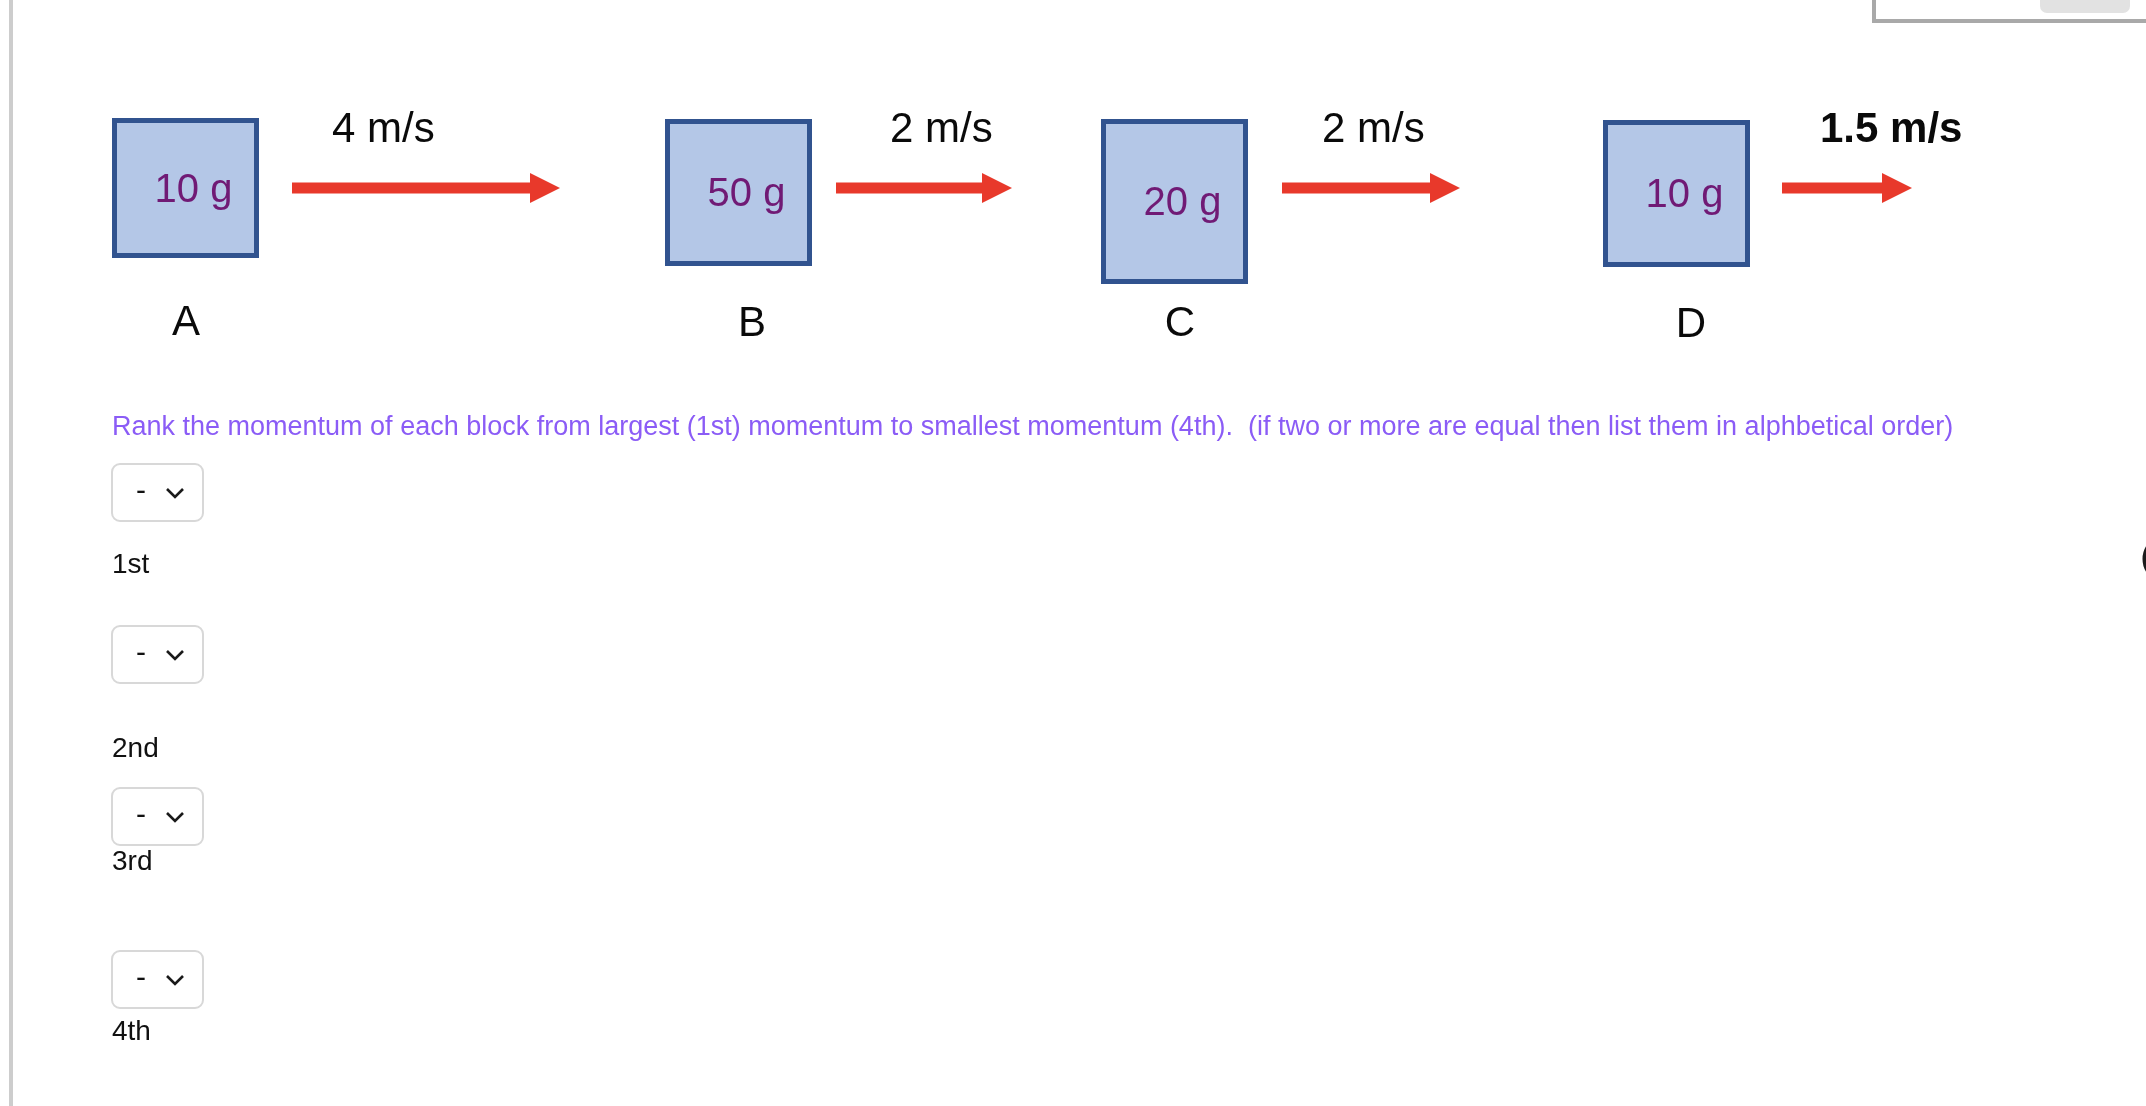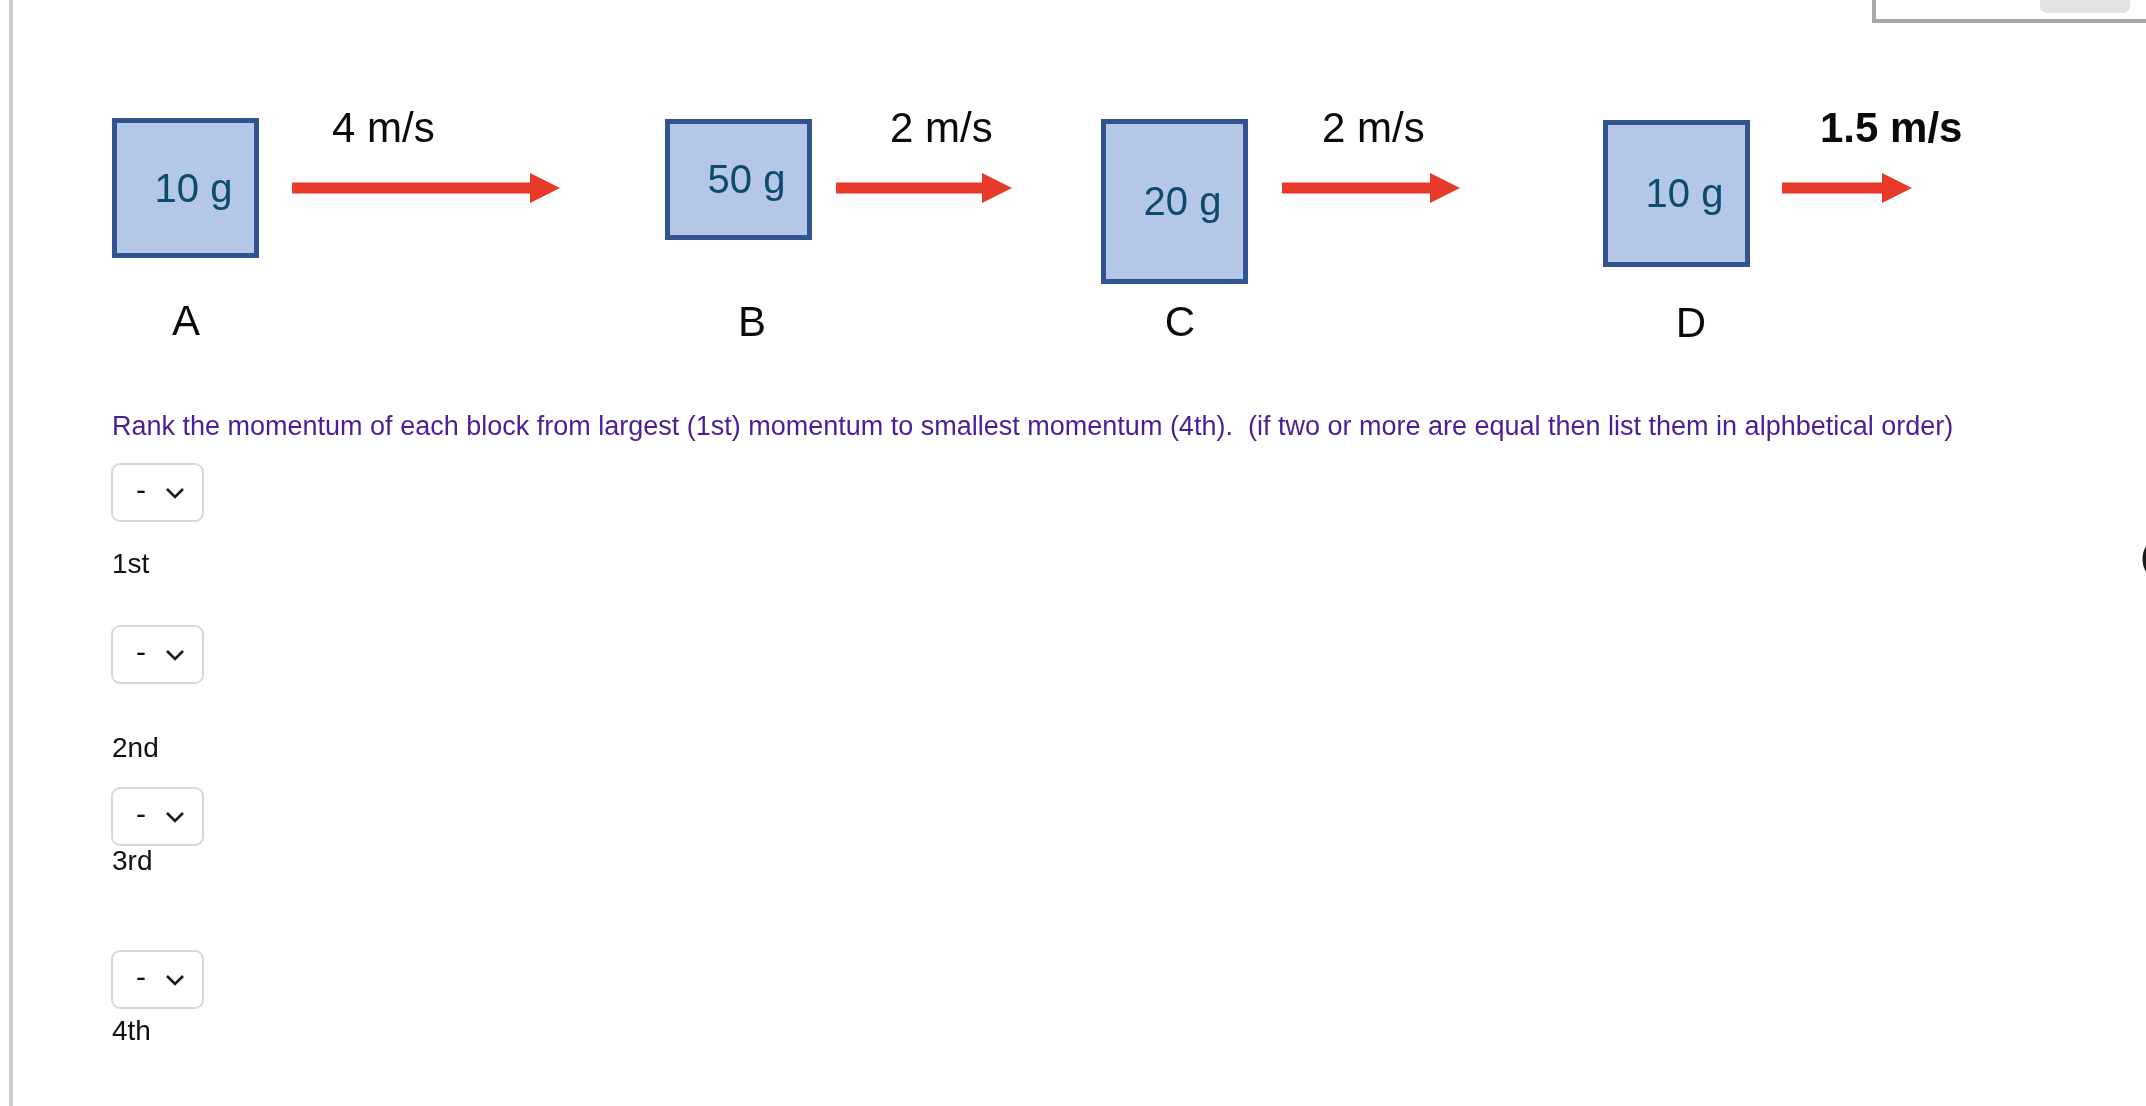--- a/index.html
+++ b/index.html
@@ -13,28 +13,28 @@
   .left-rail{left:9px;top:0;width:4px;height:1106px;background:#cdcdcd;}
   .tr-vline{left:1872px;top:0;width:4px;height:22px;background:#a9a9a9;}
   .tr-hline{left:1872px;top:19px;width:274px;height:4px;background:#a9a9a9;}
   .tr-pill{left:2040px;top:0;width:90px;height:13px;background:#e2e2e2;border-radius:0 0 7px 7px;}
 
   
   .block{
     width:147px;background:#b4c7e7;border:5px solid #31538f;box-sizing:border-box;
     display:flex;align-items:center;justify-content:center;
   }
-  .mass{font-size:40px;color:#0c4a6e;padding-left:16px;white-space:nowrap;}
+  .mass{font-size:40px;color:#701a75;padding-left:16px;white-space:nowrap;}
   .letter{width:90px;text-align:center;font-size:42px;color:#0a0a0a;}
   .speed{font-size:42px;color:#0a0a0a;white-space:nowrap;line-height:48px;}
   .arrow-svg{display:block;}
 
   
   .question{
-    left:112px;top:410px;width:1995px;font-size:27px;color:#4c1d95;
+    left:112px;top:410px;width:1995px;font-size:27px;color:#8b5cf6;
     white-space:pre-wrap;line-height:32px;
   }
   .dd{
     left:111px;width:93px;height:59px;background:#fff;border:2px solid #d8d8d8;
     border-radius:9px;box-sizing:border-box;display:flex;align-items:center;
     justify-content:space-between;padding:0 17px 0 23px;cursor:pointer;
   }
   .dd-value{font-size:30px;color:#111;line-height:30px;transform:translateY(-3px);}
   .ord{left:112px;font-size:28px;color:#111;}
 
@@ -51,21 +51,21 @@
 <div class="abs block" style="left:112px;top:118px;height:140px;">
   <span class="mass">10 g</span>
 </div>
 <div class="abs speed" style="left:332px;top:104px;">4 m/s</div>
 <svg class="abs arrow-svg" style="left:292px;top:168px;" width="268" height="40" viewBox="0 0 268 40">
   <rect x="0" y="14.5" width="242" height="11" fill="#e8392b"></rect>
   <polygon points="238,5 268,20 238,35" fill="#e8392b"></polygon>
 </svg>
 <div class="abs letter" style="left:141px;top:297px;">A</div>
 
-<div class="abs block" style="left:665px;top:119px;height:121px;">
+<div class="abs block" style="left:665px;top:119px;height:147px;">
   <span class="mass">50 g</span>
 </div>
 <div class="abs speed" style="left:890px;top:104px;">2 m/s</div>
 <svg class="abs arrow-svg" style="left:836px;top:168px;" width="176" height="40" viewBox="0 0 176 40">
   <rect x="0" y="14.5" width="150" height="11" fill="#e8392b"></rect>
   <polygon points="146,5 176,20 146,35" fill="#e8392b"></polygon>
 </svg>
 <div class="abs letter" style="left:707px;top:298px;">B</div>
 
 <div class="abs block" style="left:1101px;top:119px;height:165px;">

